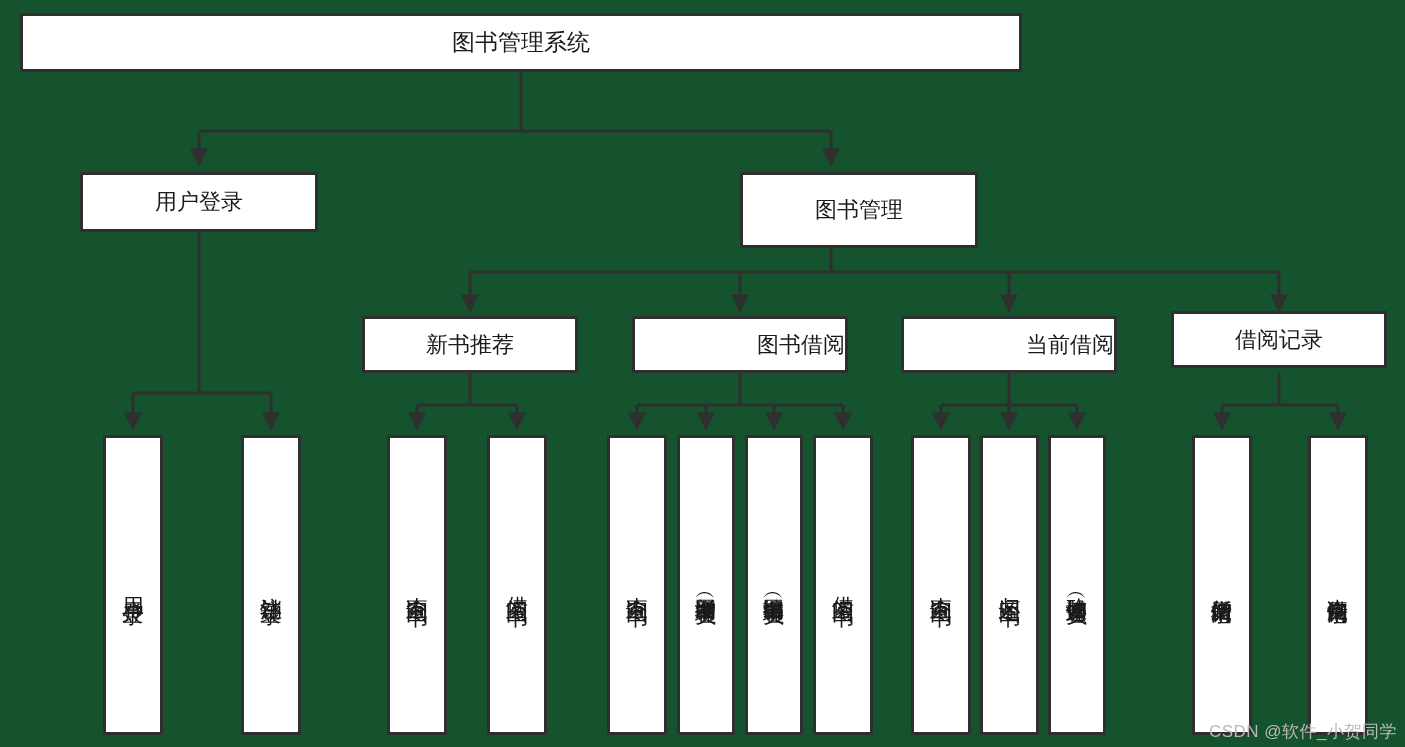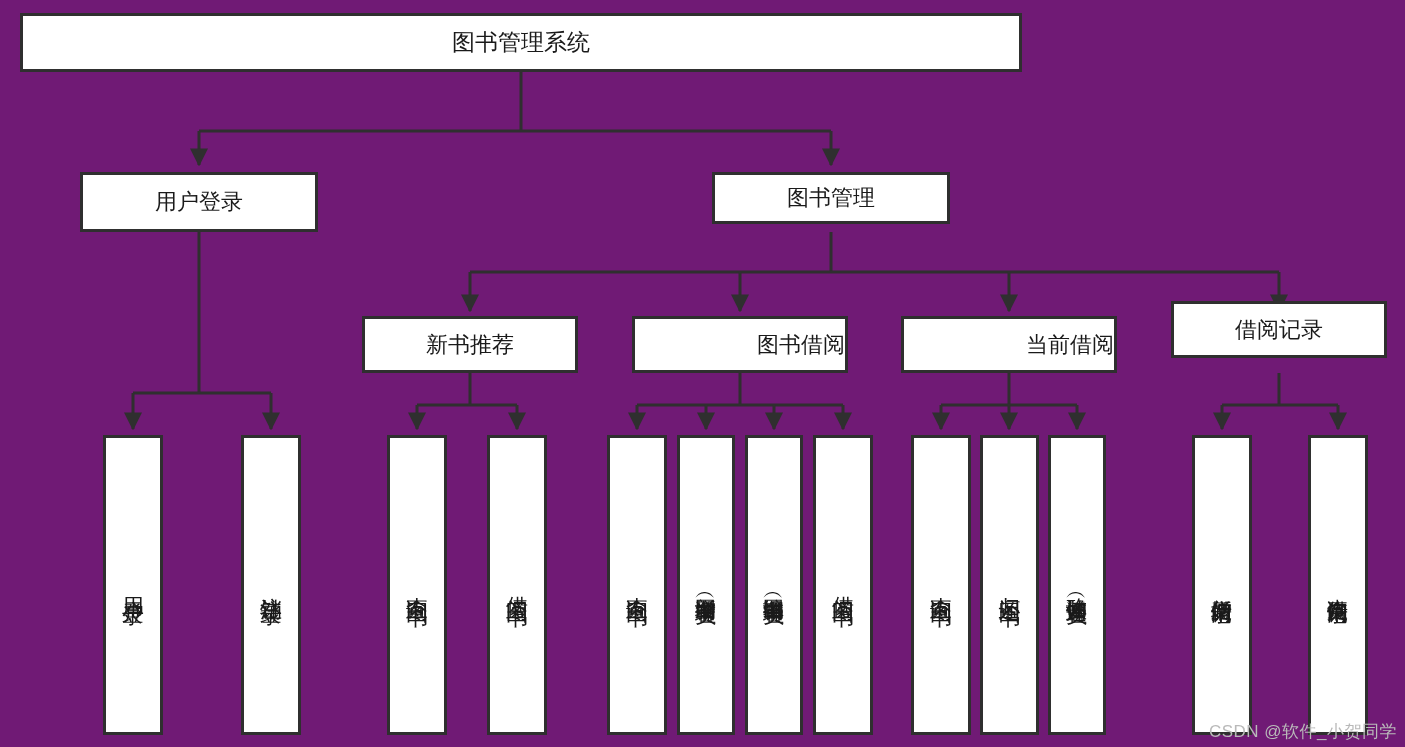--- a/index.html
+++ b/index.html
@@ -9,21 +9,21 @@
     background: #ffffff;
   }
   body {
     width: 1405px; height: 747px;
     font-family: "Liberation Sans", "DejaVu Sans", sans-serif;
     overflow: hidden;
   }
   #canvas {
     position: relative;
     width: 1405px; height: 747px;
-    background: #701a75;
+    background: #14532d;
   }
   svg.connectors {
     position: absolute;
     left: 0; top: 0;
     width: 1405px; height: 747px;
     pointer-events: none;
   }
   .node {
     position: absolute;
     border: 3px solid #2f2f2f;
@@ -122,34 +122,34 @@
     </g>
   </svg>
 
   <div class="node root" style="left:20px; top:13px; width:1002px; height:59px;">
     <span class="label">图书管理系统</span>
   </div>
 
   <div class="node mid" style="left:80px; top:172px; width:238px; height:60px;">
     <span class="label">用户登录</span>
   </div>
-  <div class="node mid" style="left:712px; top:172px; width:238px; height:52px;">
+  <div class="node mid" style="left:740px; top:172px; width:238px; height:76px;">
     <span class="label">图书管理</span>
   </div>
 
   <div class="node mid" style="left:362px; top:316px; width:216px; height:57px;justify-content:center;">
     <span class="label">新书推荐</span>
   </div>
   <div class="node mid" style="left:632px; top:316px; width:216px; height:57px;justify-content:flex-end;">
     <span class="label">图书借阅</span>
   </div>
   <div class="node mid" style="left:901px; top:316px; width:216px; height:57px;justify-content:flex-end;">
     <span class="label">当前借阅</span>
   </div>
-  <div class="node mid" style="left:1171px; top:301px; width:216px; height:57px;">
+  <div class="node mid" style="left:1171px; top:311px; width:216px; height:57px;">
     <span class="label">借阅记录</span>
   </div>
 
   <div class="node leaf" style="left:103px; top:435px; width:60px; height:300px;">
     <span class="label">用户登录</span>
   </div>
   <div class="node leaf" style="left:241px; top:435px; width:60px; height:300px;">
     <span class="label">注销登录</span>
   </div>
 

